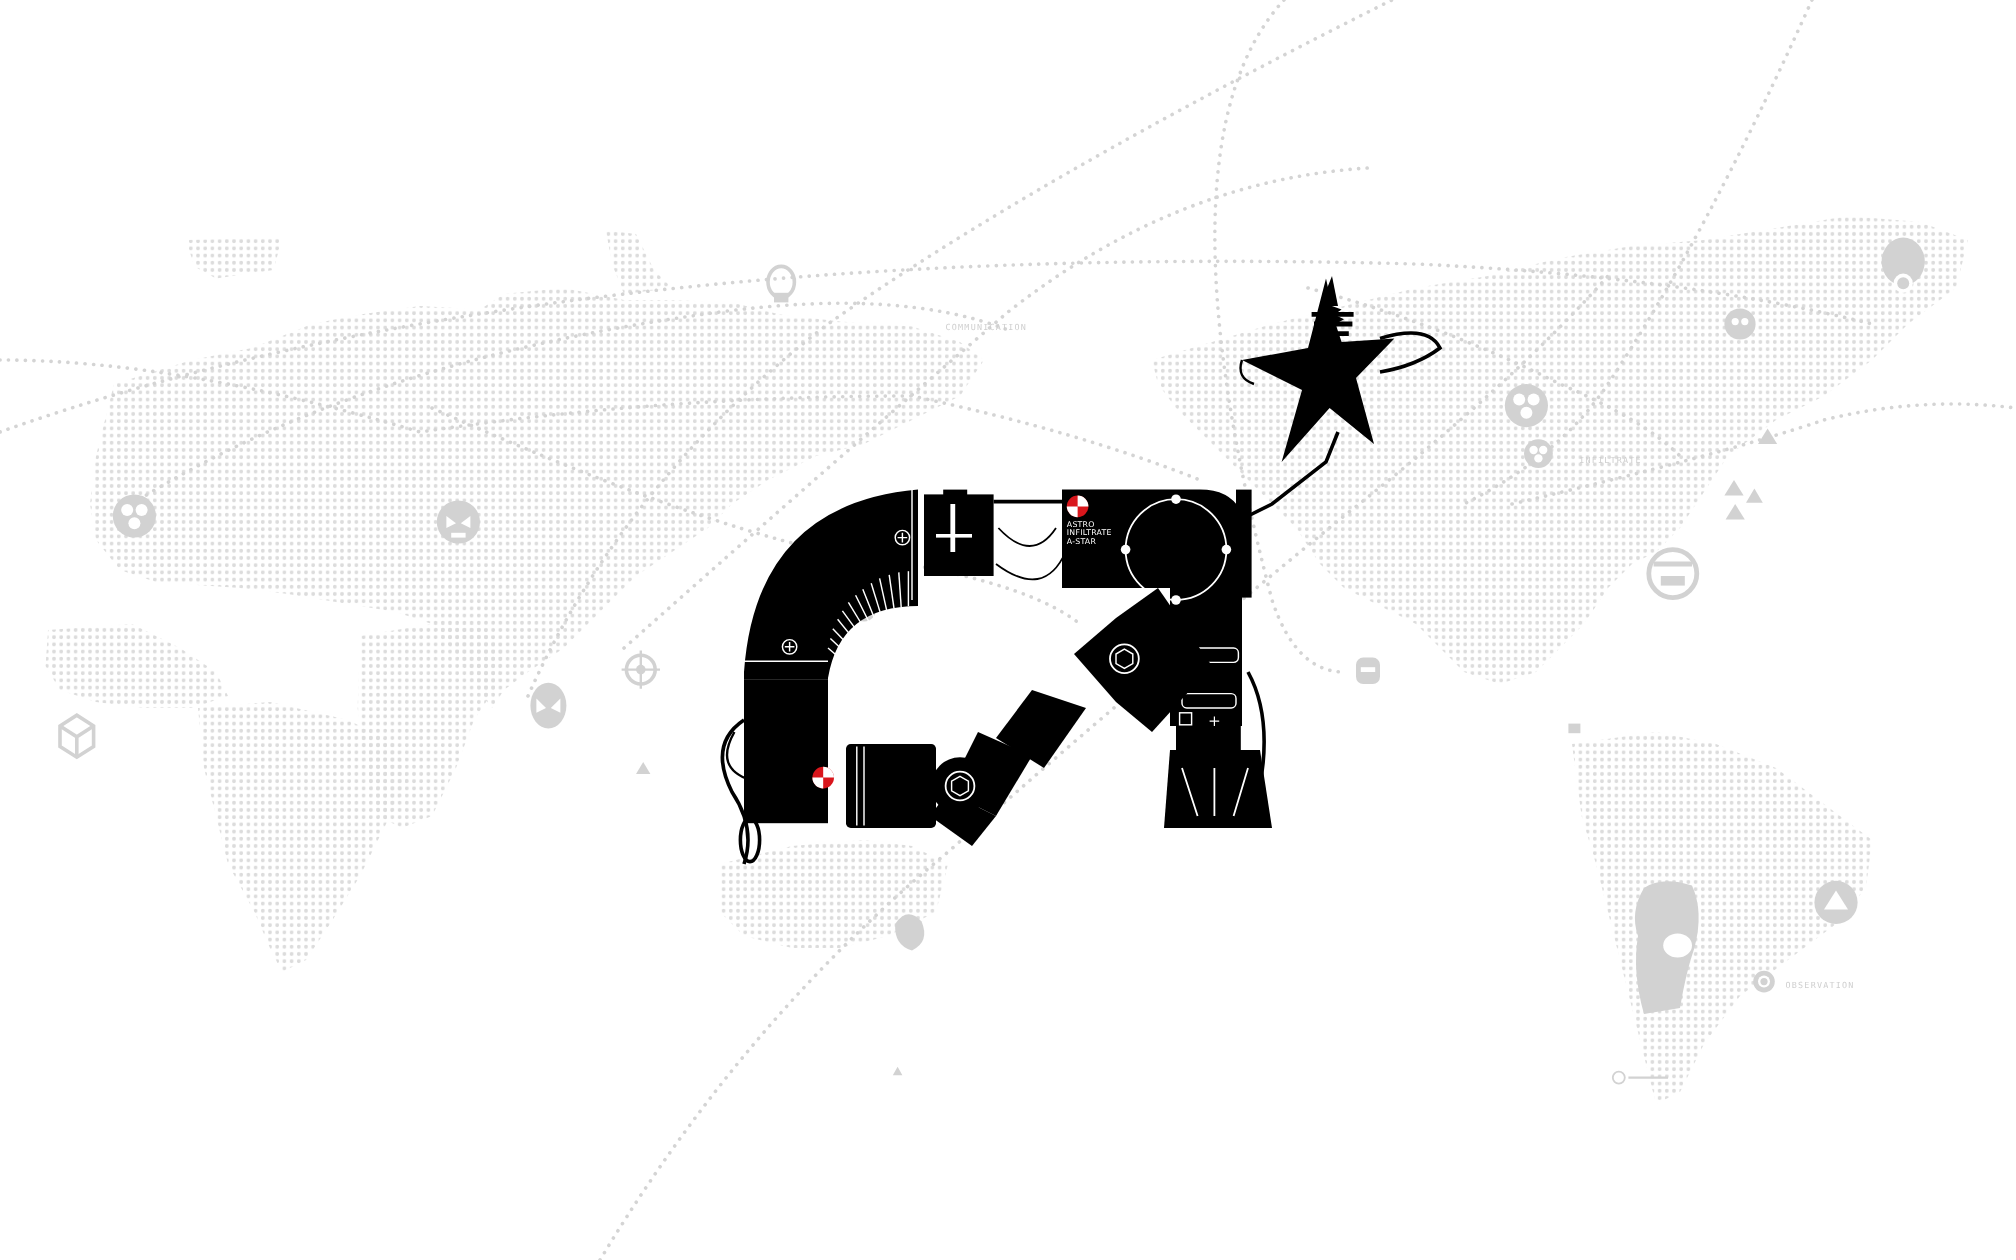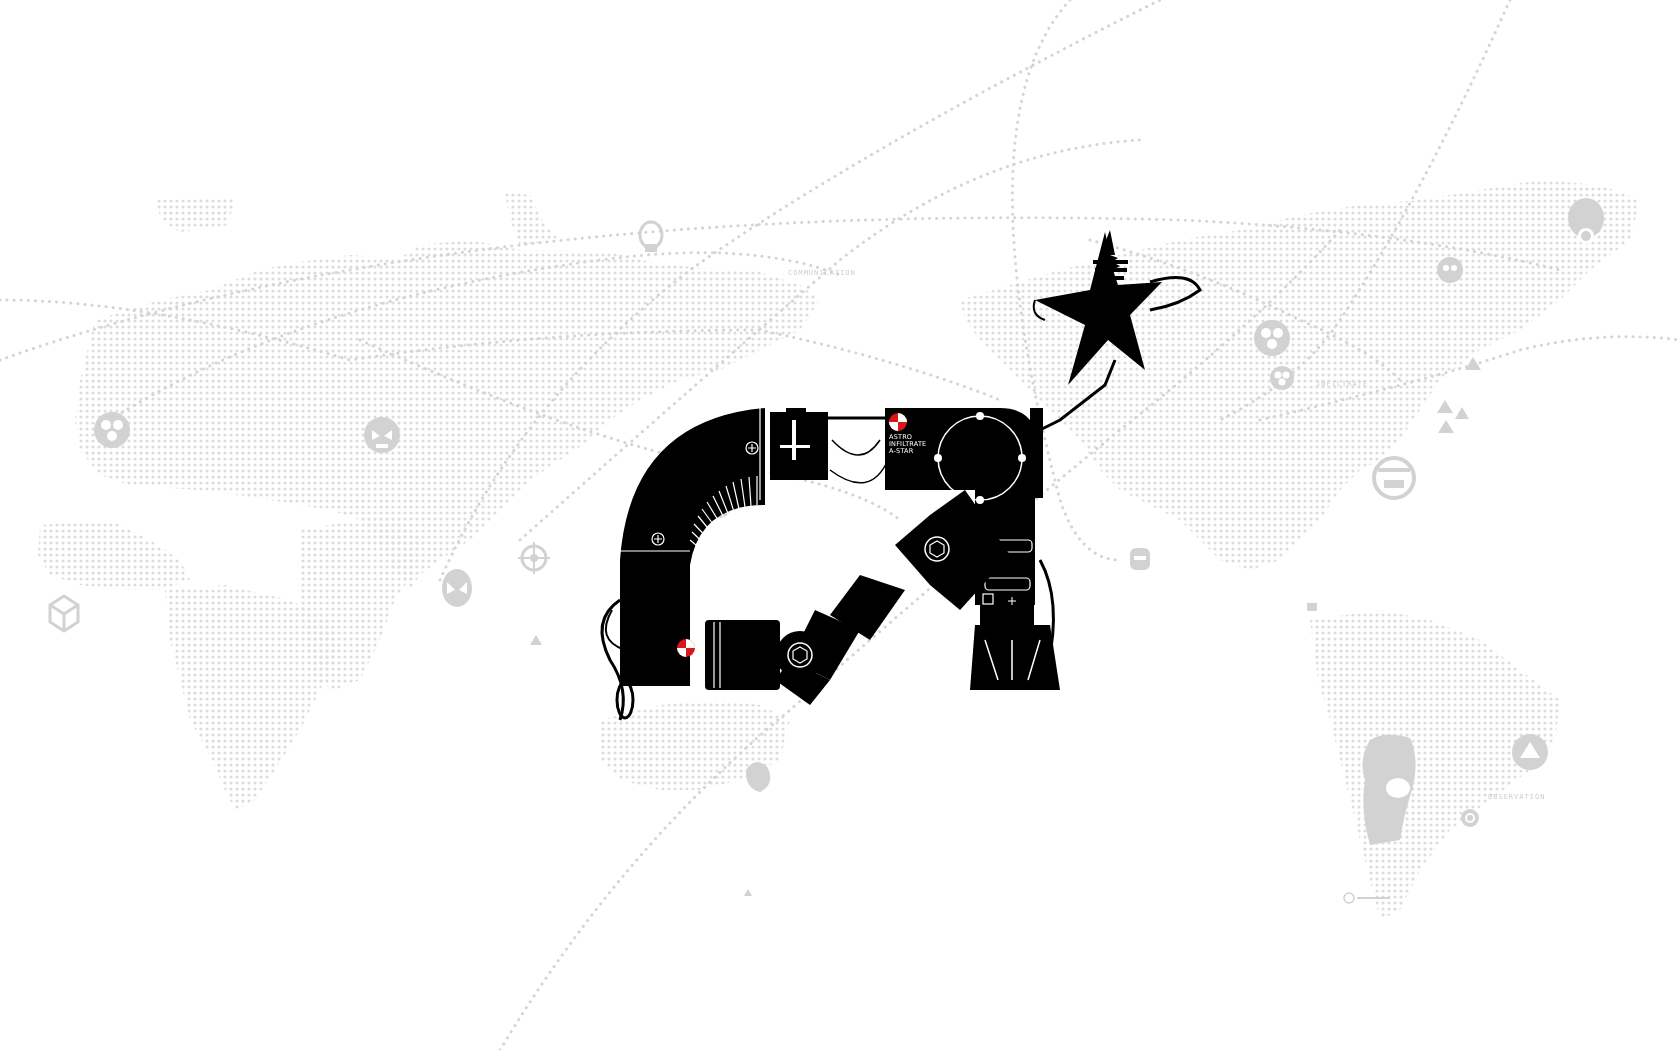--- a/index.html
+++ b/index.html
@@ -173,21 +173,21 @@
 
       <g>
         <path d="M746,770 Q756,755 768,768 Q775,785 760,792 Q745,788 746,770 Z"></path>
       </g>
       <path d="M748,889 L744,896 L752,896 Z"></path>
     </g>
   </svg>
 
   <div class="map-label" style="left:788px;top:269px">COMMUNICATION</div>
   <div class="map-label" style="left:1316px;top:380px">INFILTRATE</div>
-  <div class="map-label" style="left:1488px;top:793px">OBSERVATION</div>
+  <div class="map-label" style="left:1488px;top:817px">OBSERVATION</div>
 
   <svg width="1680" height="1050" style="position:absolute;left:0;top:0">
 
     <g>
       <path d="M765,408 L765,505 Q700,505 690,565 L690,566 L620,566 L620,560 Q630,420 765,408 Z" fill="#000"></path>
       <g stroke="#fff" stroke-width="1.2">
         <path d="M757,476 L757,505"></path>
           <path d="M749,477 L751,506"></path>
           <path d="M741,479 L745,507"></path>
         <path d="M733,482 L739,509"></path>

